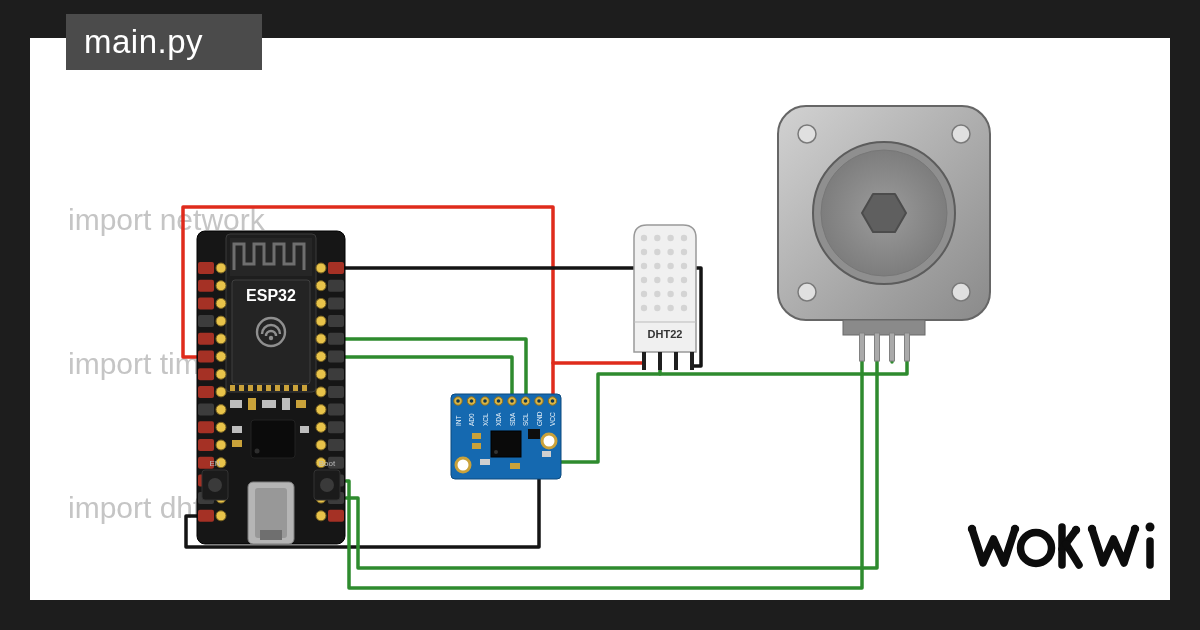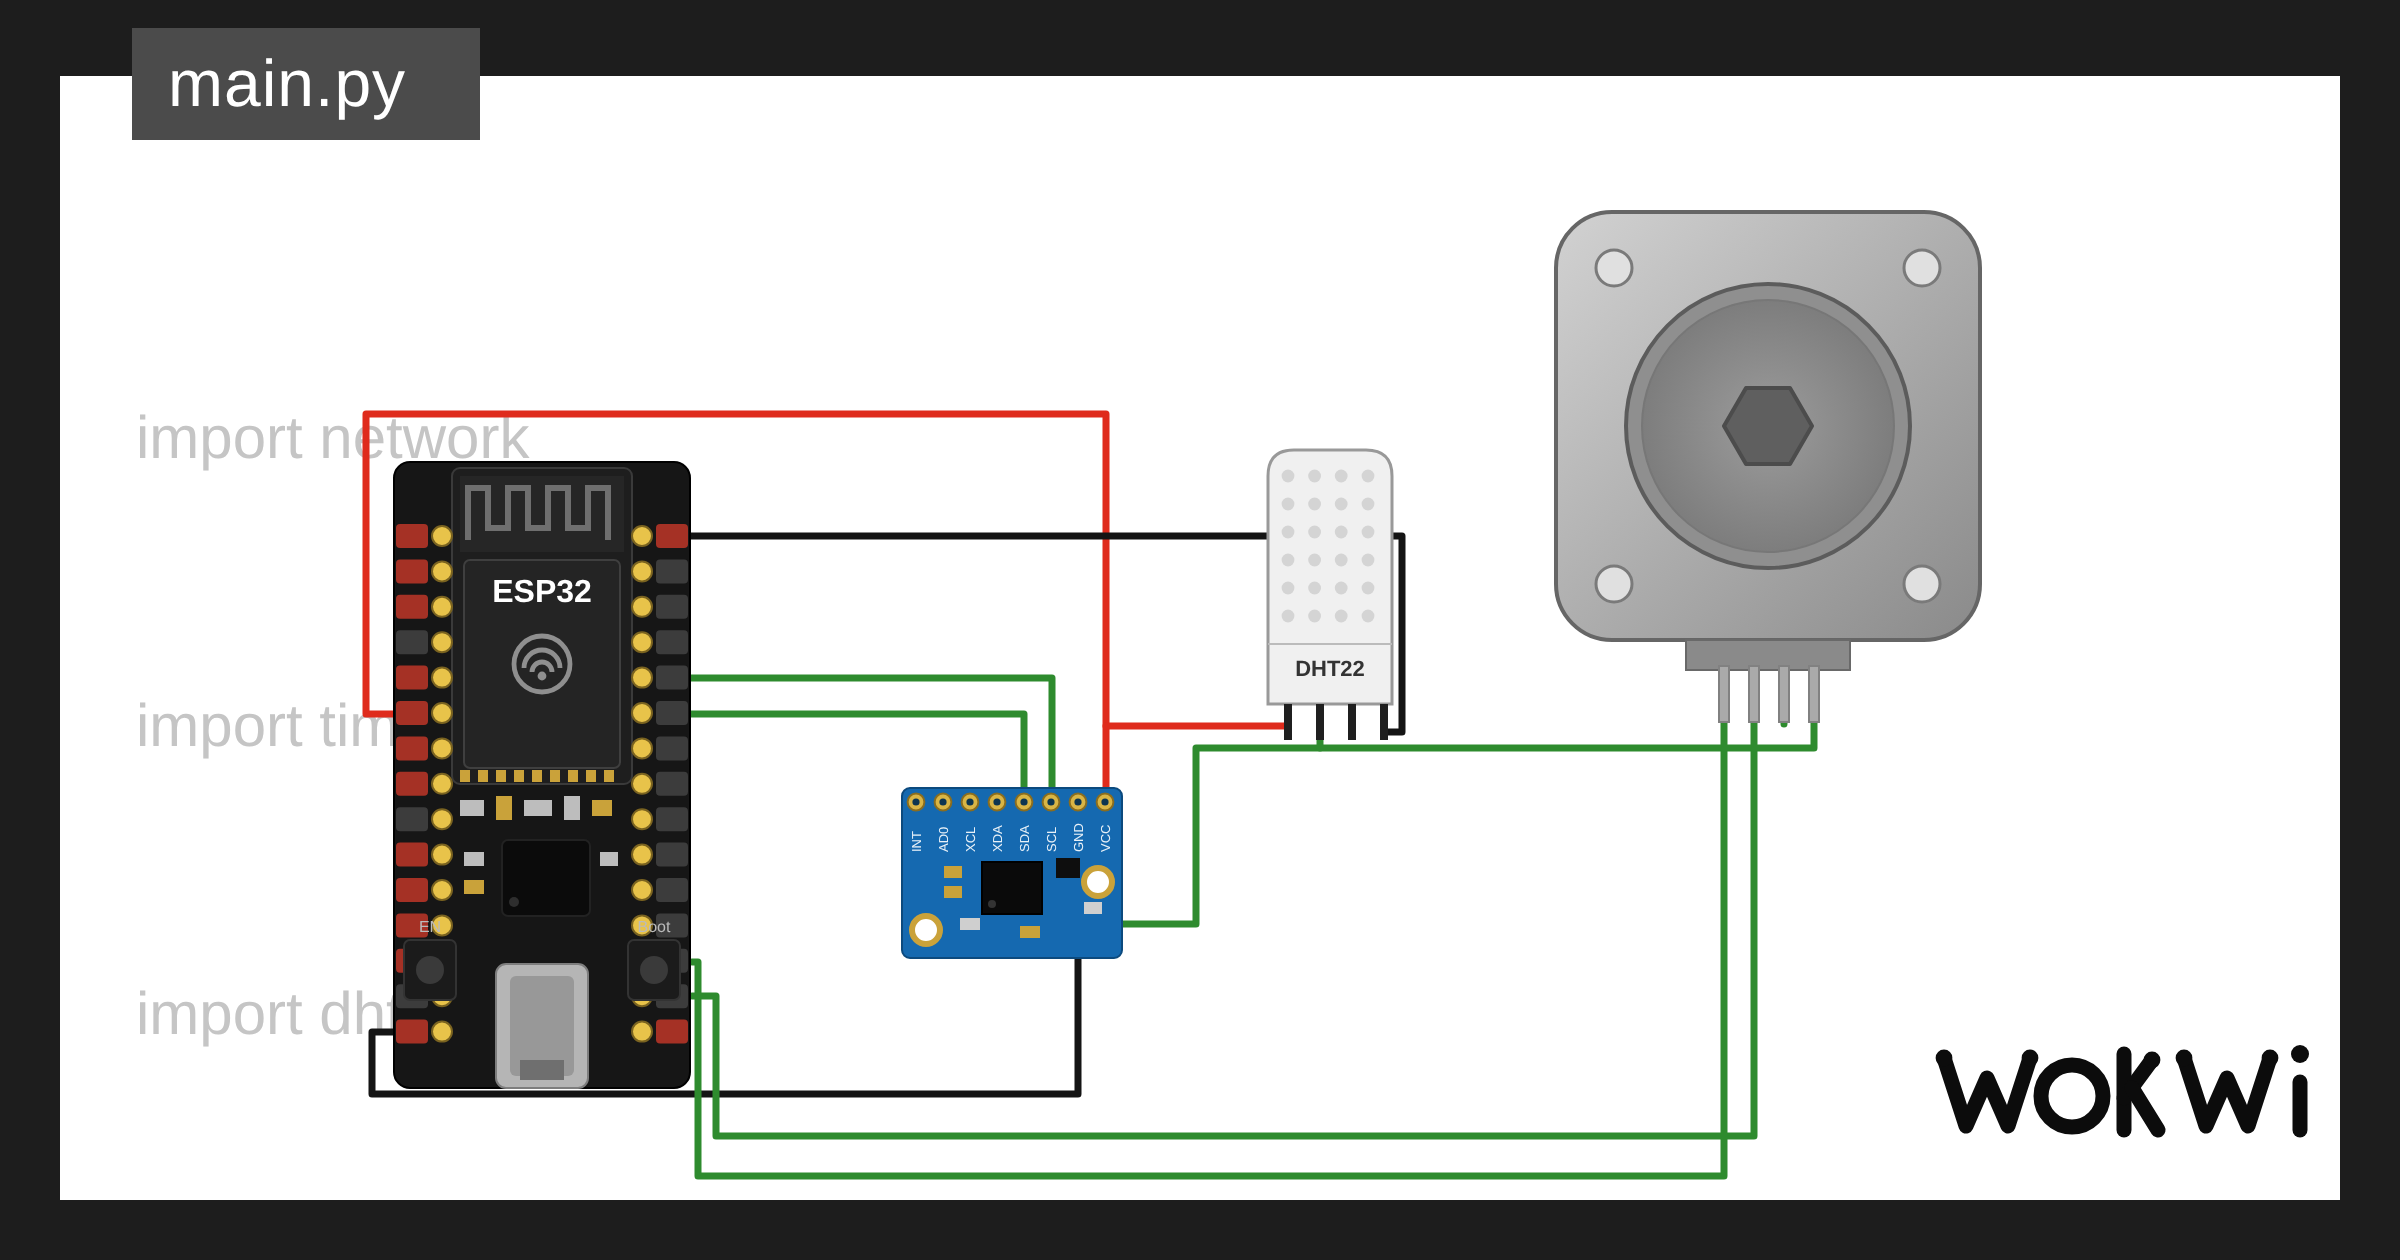--- a/index.html
+++ b/index.html
@@ -6,21 +6,21 @@
   body{
     width:1200px;height:630px;position:relative;overflow:hidden;
     background:#1d1d1d;
     font-family:"Liberation Sans", sans-serif;
   }
   .canvas{
     position:absolute;left:30px;top:38px;width:1140px;height:562px;
     background:#ffffff;z-index:0;
   }
   .tab{
-    position:absolute;left:66px;top:14px;width:174px;height:56px;
+    position:absolute;left:66px;top:14px;width:196px;height:56px;
     background:#4b4b4b;color:#fff;z-index:10;
     display:flex;align-items:center;padding-left:18px;box-sizing:border-box;
     font-size:33px;font-weight:500;letter-spacing:.5px;
   }
   .code{
     position:absolute;left:68px;top:100px;z-index:1;
     color:#c5c5c5;font-size:30px;line-height:48px;white-space:pre;
   }
   .code-line{height:48px;}
   .wires{position:absolute;left:0;top:0;width:1200px;height:630px;z-index:2;}

